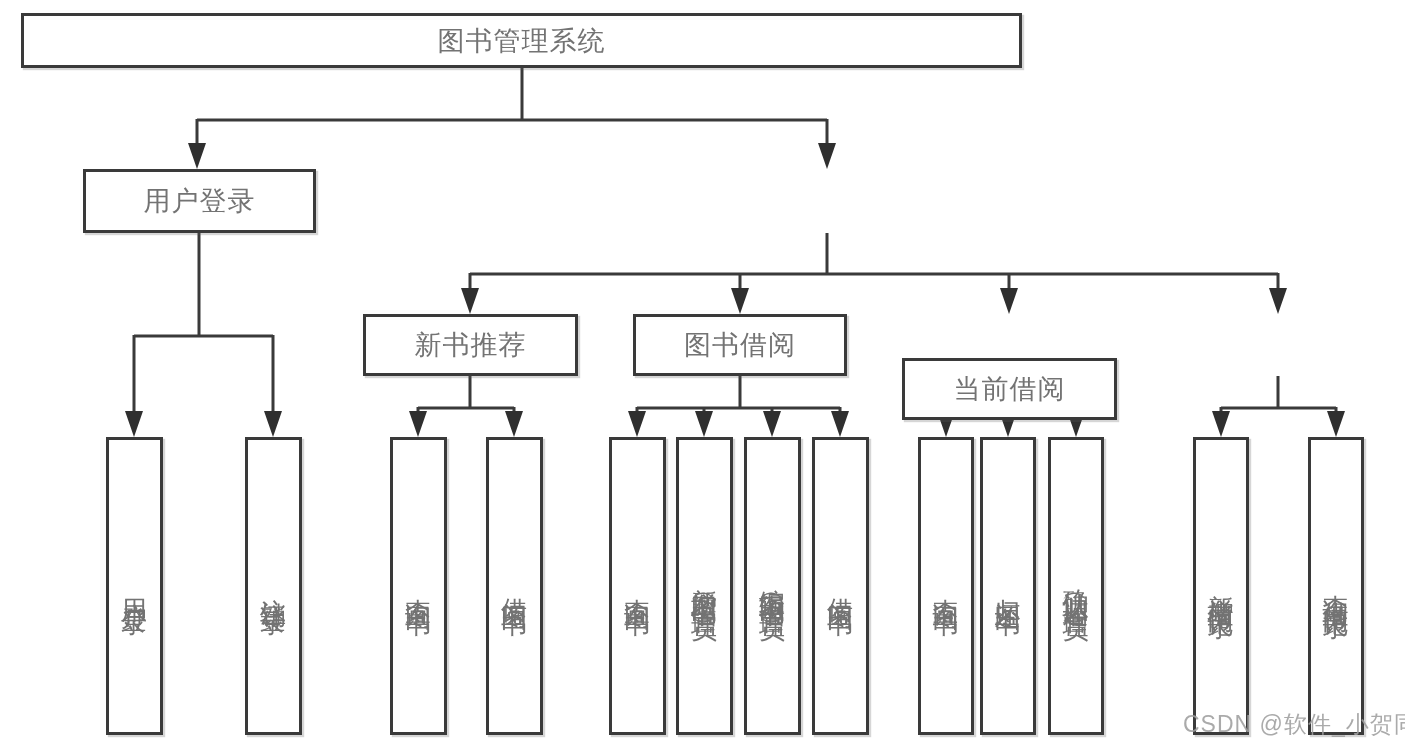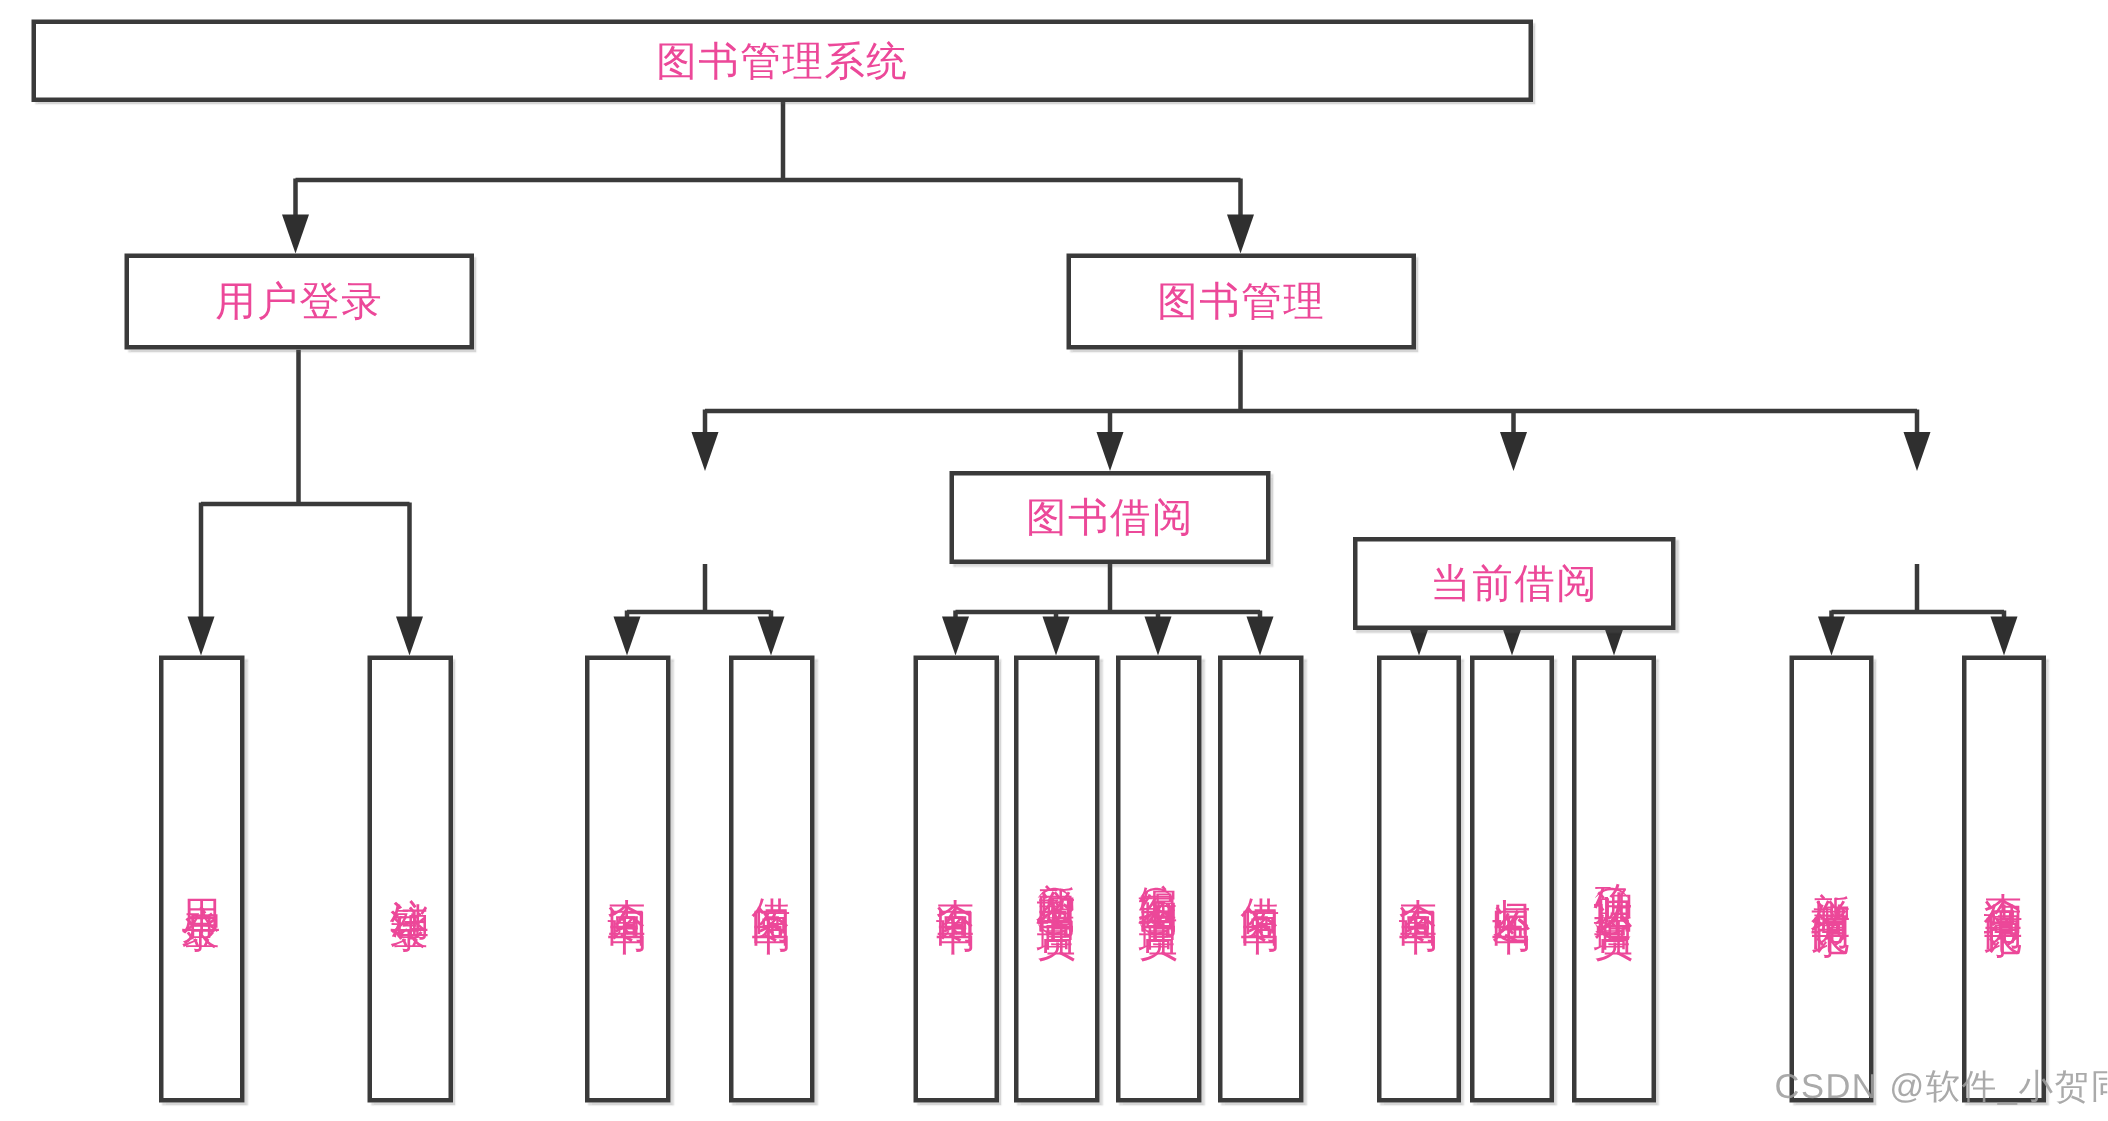--- a/index.html
+++ b/index.html
@@ -16,21 +16,21 @@
     left: 0; top: 0;
     width: 1405px; height: 747px;
     z-index: 1;
   }
   .node {
     position: absolute;
     box-sizing: border-box;
     background: #ffffff;
     border: 3px solid #3a3a3a;
     box-shadow: 2px 2px 1px rgba(90,90,90,0.25);
-    color: #ec4899;
+    color: #737373;
     display: flex;
     align-items: center;
     justify-content: center;
     z-index: 2;
   }
   .node-h {
     font-size: 27px;
     letter-spacing: 1px;
     white-space: nowrap;
   }
@@ -92,24 +92,24 @@
     </g>
   </svg>
 
   <div class="node node-h" style="left:21px; top:13px; width:1001px; height:55px;">
     <span>图书管理系统</span>
   </div>
 
   <div class="node node-h" style="left:83px; top:169px; width:233px; height:64px;">
     <span>用户登录</span>
   </div>
-  <div class="node node-h" style="left:711px; top:169px; width:233px; height:64px;">
-    <span>图书管理</span>
+
+  <div class="node node-h" style="left:363px; top:314px; width:215px; height:62px;">
+    <span>新书推荐</span>
   </div>
-
   <div class="node node-h" style="left:633px; top:314px; width:214px; height:62px;text-align:center;">
     <span>图书借阅</span>
   </div>
   <div class="node node-h" style="left:902px; top:314px; width:215px; height:62px;margin-top:44px;">
     <span>当前借阅</span>
   </div>
 
   <div class="node node-v" style="left:106px; top:437px; width:57px; height:298px;">
     <span>用户登录</span>
   </div>

